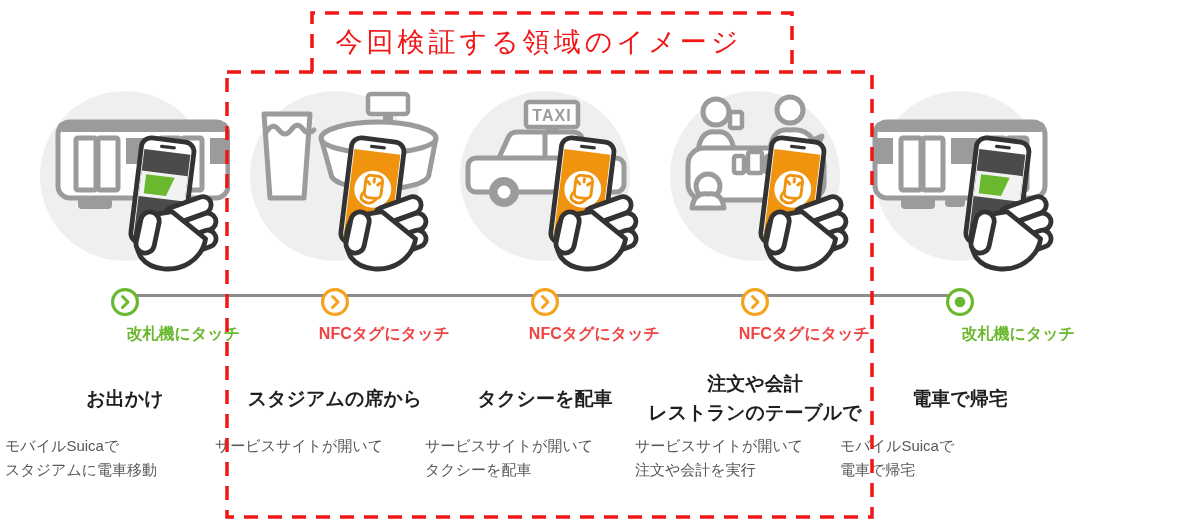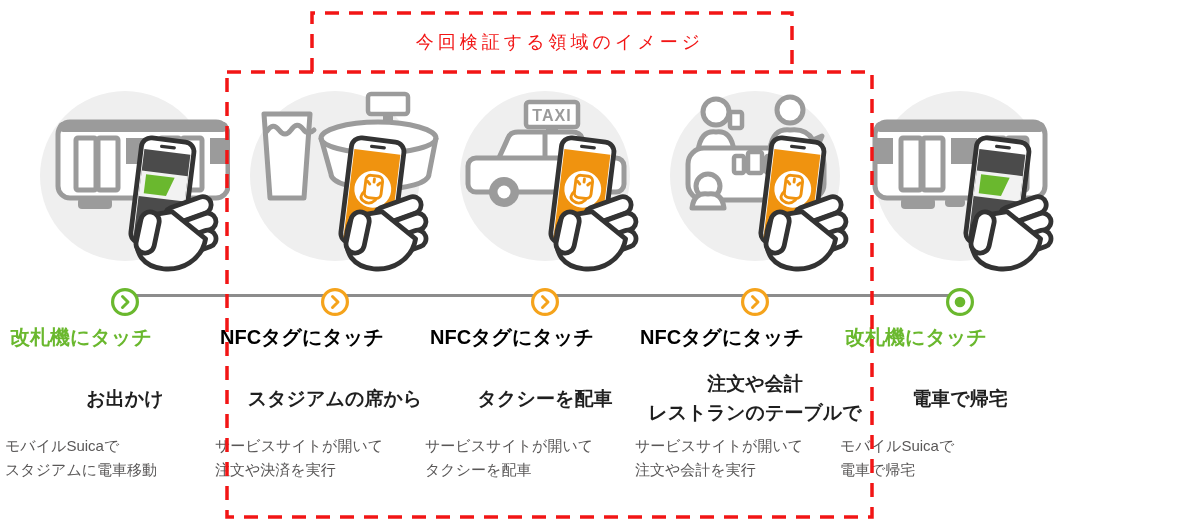--- a/index.html
+++ b/index.html
@@ -3,35 +3,35 @@
 <meta charset="utf-8">
 <style>
   html,body{margin:0;padding:0;background:#fff;}
   body{
     width:1200px;height:525px;position:relative;overflow:hidden;
     font-family:"Liberation Sans","DejaVu Sans",sans-serif;
     -webkit-font-smoothing:antialiased;
   }
   .boxes{position:absolute;left:0;top:0;z-index:10;pointer-events:none;}
   .title-text{
-    position:absolute;left:320px;top:13px;width:480px;height:57px;z-index:11;
+    position:absolute;left:299px;top:13px;width:480px;height:57px;z-index:11;
     display:flex;align-items:center;justify-content:center;
-    color:#f21515;font-size:18px;font-weight:500;letter-spacing:4px;white-space:nowrap;
+    color:#f21515;font-size:27px;font-weight:500;letter-spacing:4px;white-space:nowrap;
   }
   .timeline{position:absolute;left:125px;top:294px;width:835px;height:3px;background:#8c8c8c;z-index:1;}
   .col{position:absolute;top:6px;width:210px;height:525px;}
   .c1{left:20px}.c2{left:230px}.c3{left:440px}.c4{left:650px}.c5{left:855px}
   .scene{position:absolute;left:0;top:80px;width:210px;height:195px;z-index:2;}
   .marker{position:absolute;left:90px;top:281px;width:30px;height:30px;z-index:3;}
   .tag{
-    position:absolute;left:-10px;top:318px;width:230px;text-align:left;
-    font-size:20px;font-weight:bold;white-space:nowrap;
+    position:absolute;left:-10px;top:318px;width:230px;text-align:right;
+    font-size:16px;font-weight:bold;white-space:nowrap;
   }
   .tag-green{color:#6ab82e}
-  .tag-orange{color:#000000}
+  .tag-orange{color:#ef4444}
   .heading{
     position:absolute;left:-15px;top:362px;width:240px;height:60px;
     display:flex;flex-direction:column;justify-content:center;
     text-align:center;color:#1f1f1f;font-size:19px;font-weight:bold;line-height:29px;white-space:nowrap;
   }
   .desc{
     position:absolute;left:-15px;top:428px;width:240px;
     color:#595757;font-size:15px;line-height:24px;white-space:nowrap;
   }
 </style>
@@ -142,21 +142,20 @@
   </svg>
   <svg class="marker" viewBox="0 0 30 30">
       <use href="#mk-chevron-orange"></use>
     </svg>
   <div class="tag tag-orange">NFCタグにタッチ</div>
   <div class="heading">
     <div>スタジアムの席から</div>
   </div>
   <div class="desc">
     <div>サービスサイトが開いて</div>
-    <div>注文や決済を実行</div>
     <div></div>
   </div>
 </div>
 
 <div class="col c3">
   <svg class="scene" viewBox="0 0 210 195">
     <circle cx="105" cy="90" r="85" fill="#efefef"></circle>
     <g stroke="#9b9b9b" stroke-width="5" fill="#fff" stroke-linejoin="round">
       <rect x="106" y="40" width="12" height="8" fill="#9b9b9b" stroke="none"></rect>
       <rect x="86" y="16" width="52" height="25" rx="3" stroke-width="4.5"></rect>

